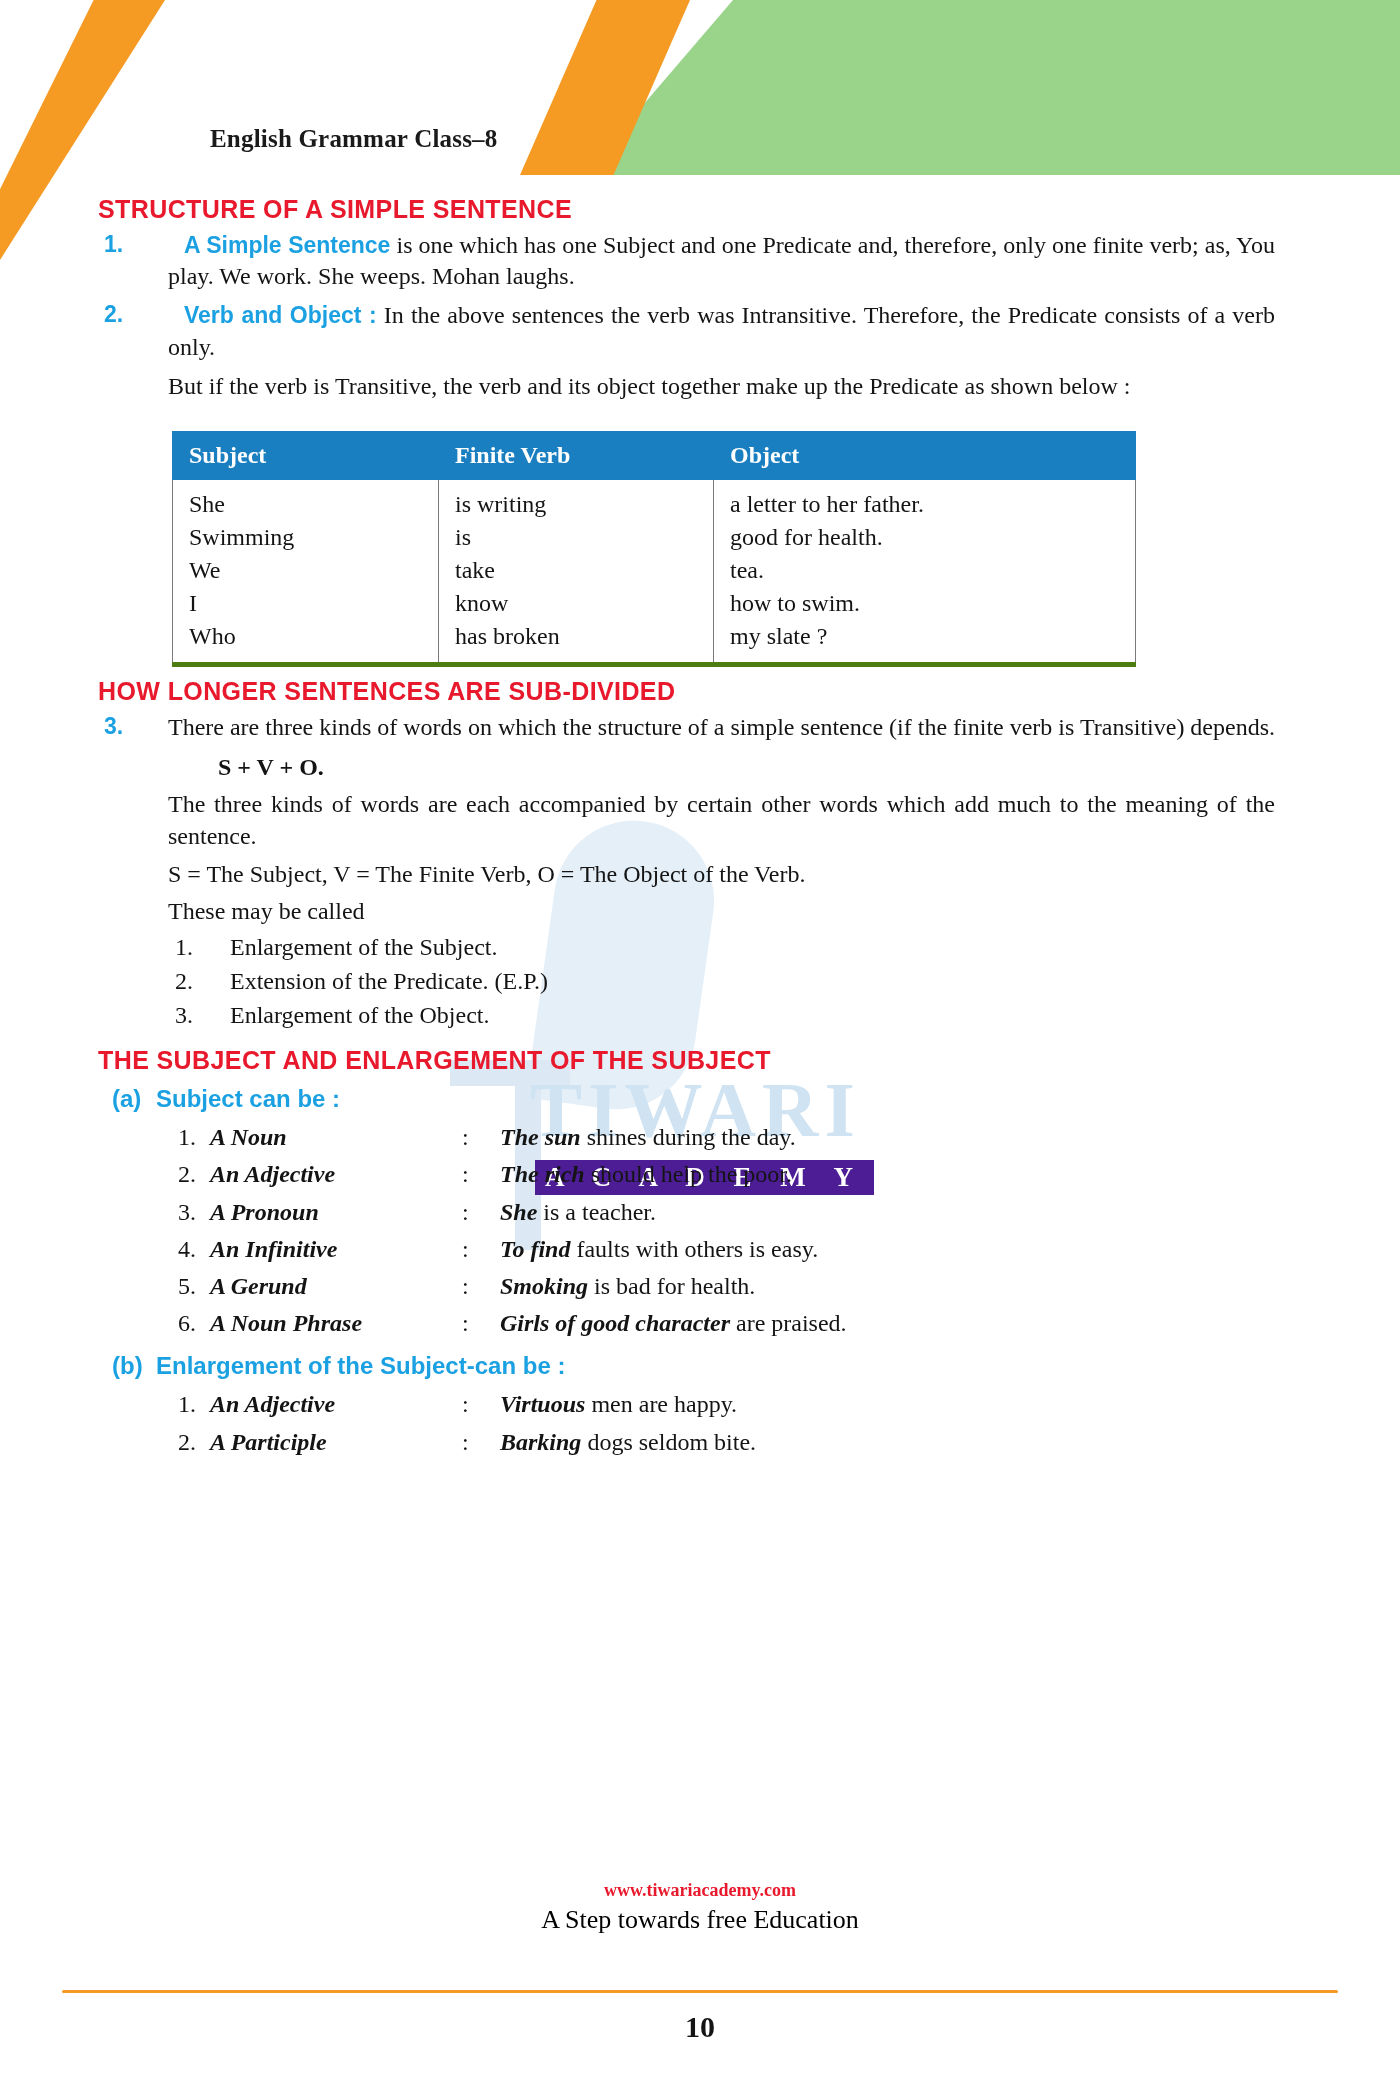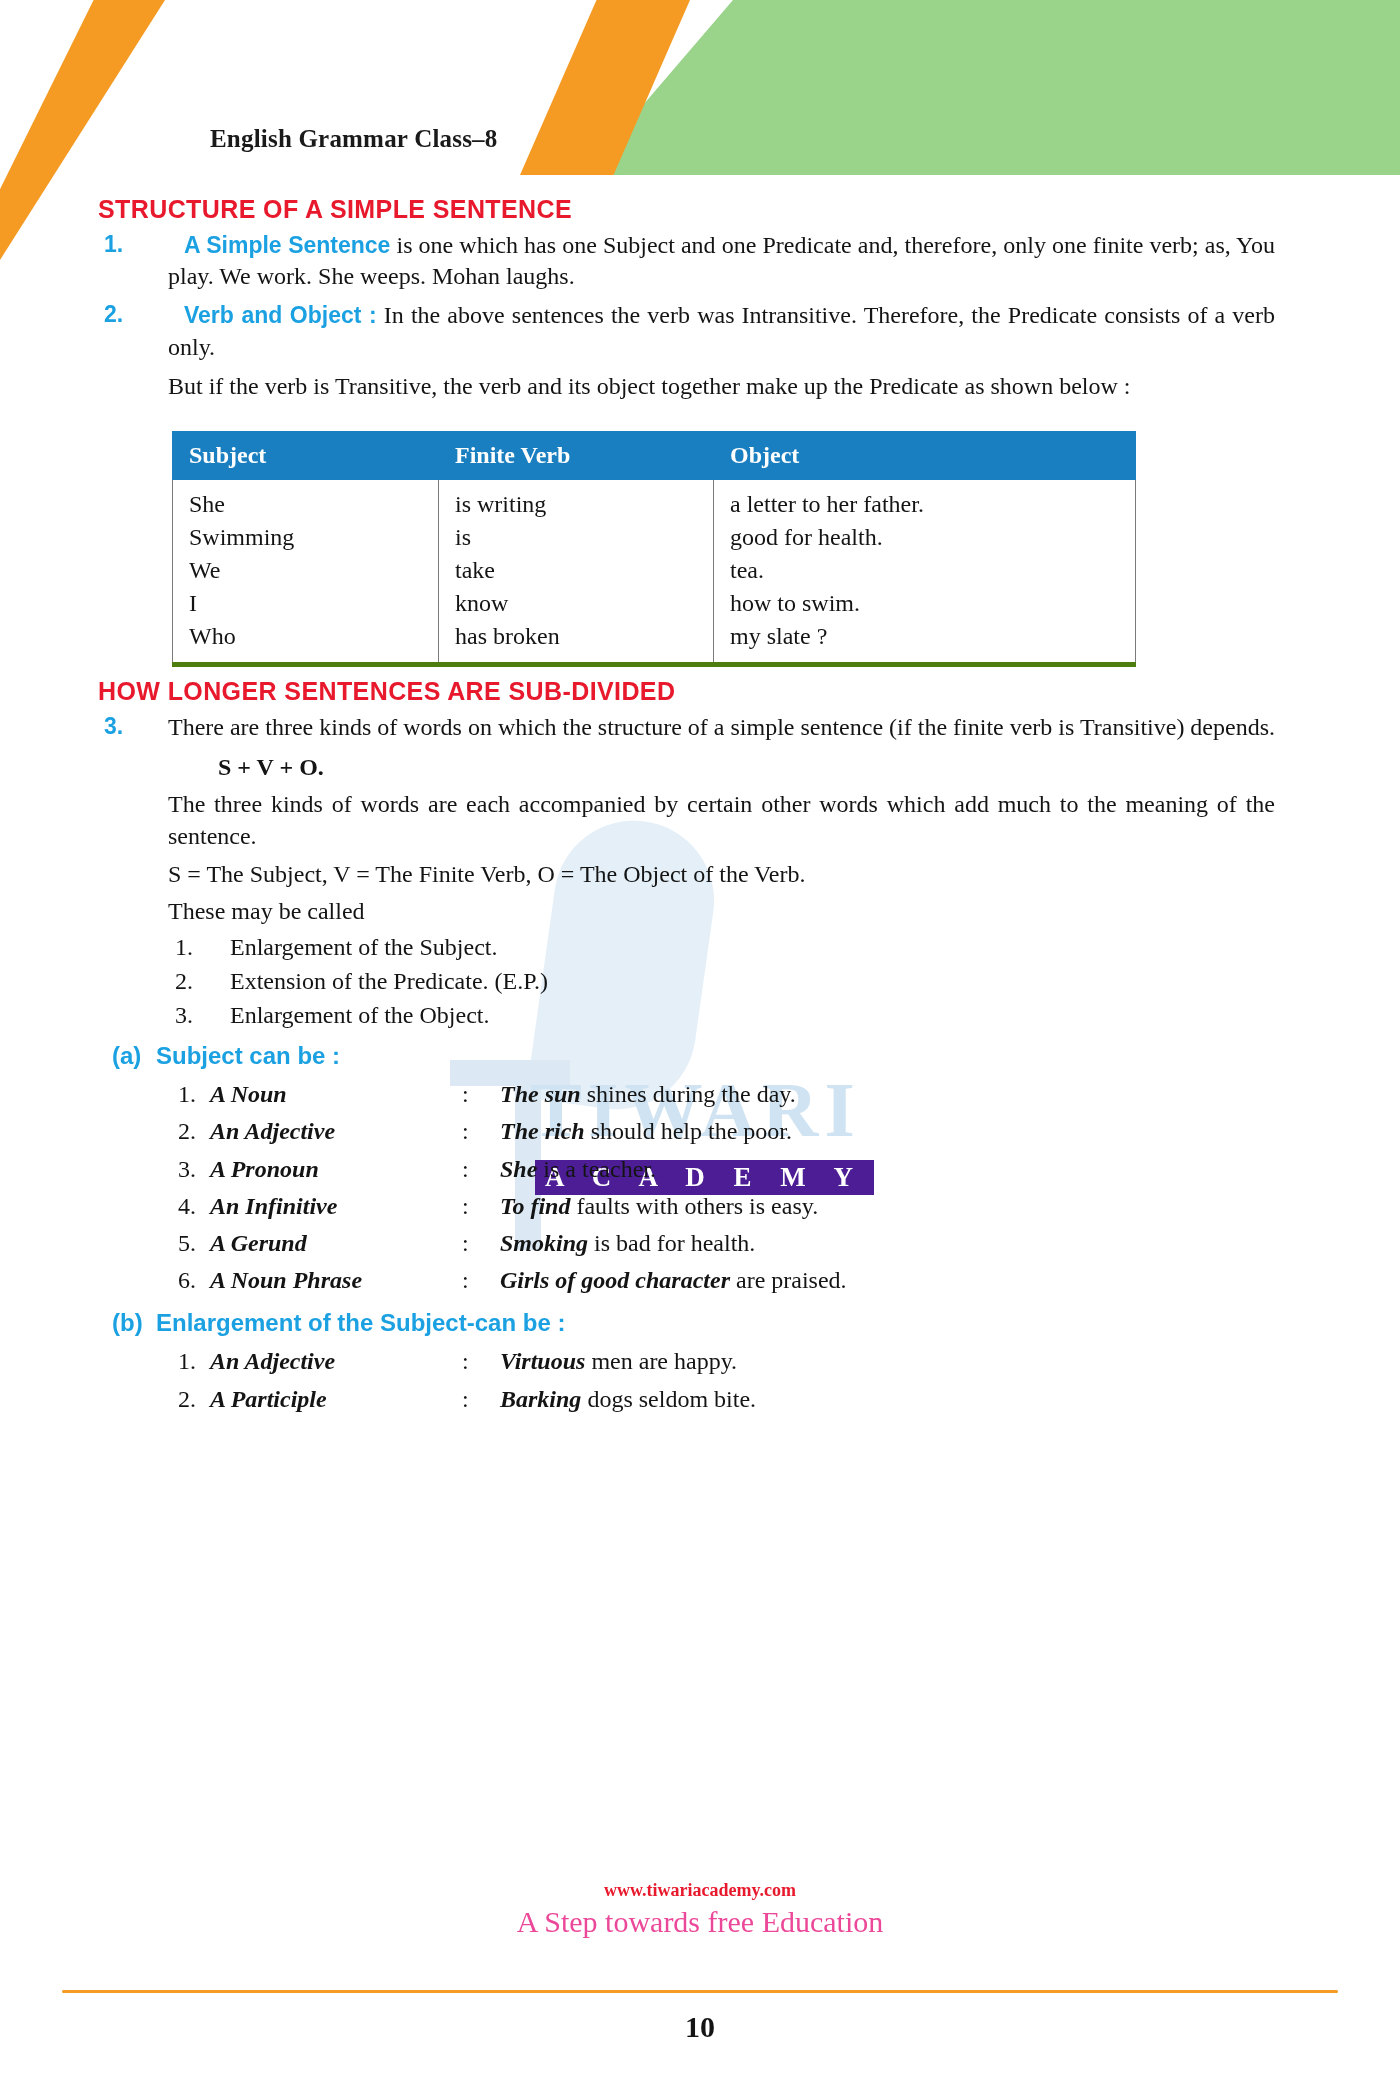--- a/index.html
+++ b/index.html
@@ -245,22 +245,22 @@
     text-align: center;
     z-index: 2;
   }
   .footer .site {
     color: #e8192c;
     font-size: 18px;
     font-weight: bold;
     font-family: "Liberation Serif", serif;
   }
   .footer .tag {
-    font-size: 30px;
-    color: #ec4899;
+    font-size: 26px;
+    color: #000000;
     margin-top: 4px;
   }
   .footer-rule {
     position: absolute;
     top: 1990px; left: 62px;
     width: 1276px; height: 3px;
     background: #f59a23;
     border-radius: 2px;
   }
   .page-no {
@@ -367,20 +367,21 @@
   </div>
   <div class="sub-item">
     <span class="sn">2.</span>
     <span>Extension of the Predicate. (E.P.)</span>
   </div>
   <div class="sub-item">
     <span class="sn">3.</span>
     <span>Enlargement of the Object.</span>
   </div>
 
+  <h2 class="section" style="margin-top:14px;">THE SUBJECT AND ENLARGEMENT OF THE SUBJECT</h2>
 
 
   <div class="lbl-head">
     <span class="tag">(a)</span>
     <span class="txt">Subject can be :</span>
   </div>
 
   <div class="ex-row">
     <span class="sn">1.</span>
     <span class="kind">A Noun</span>

